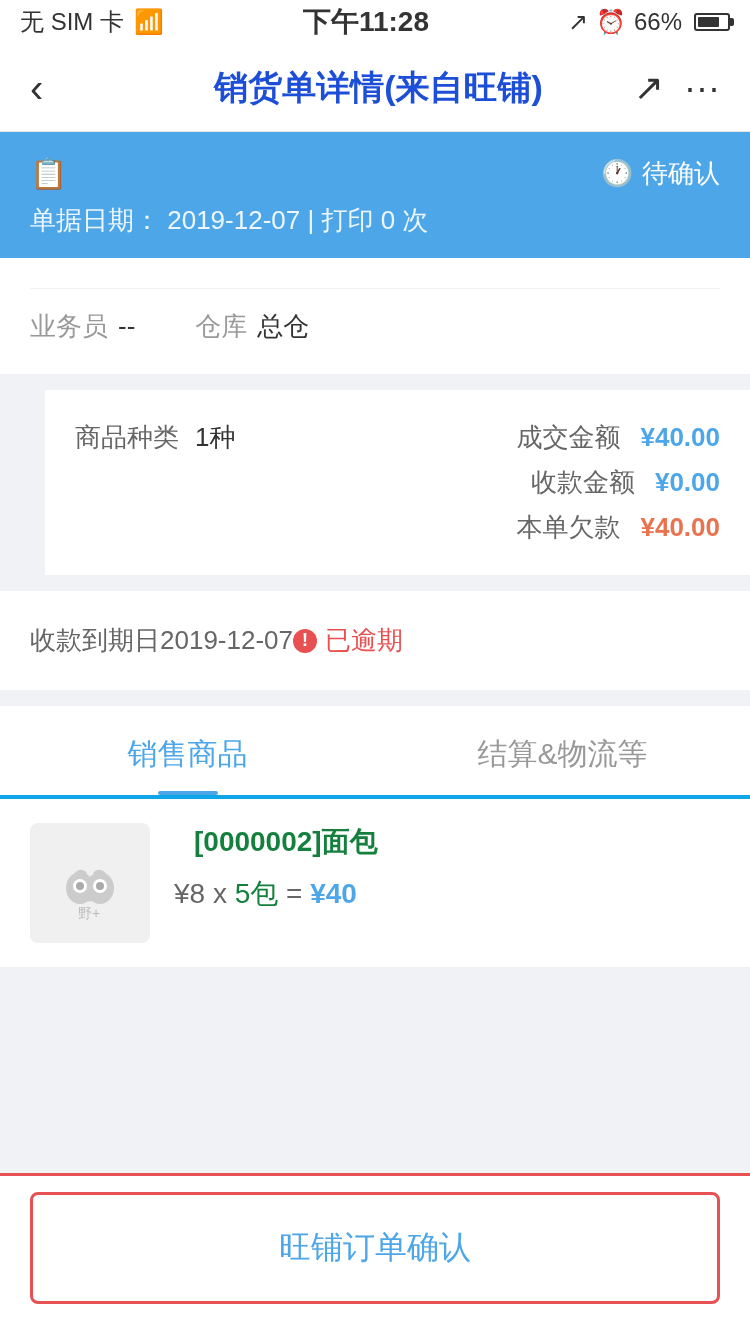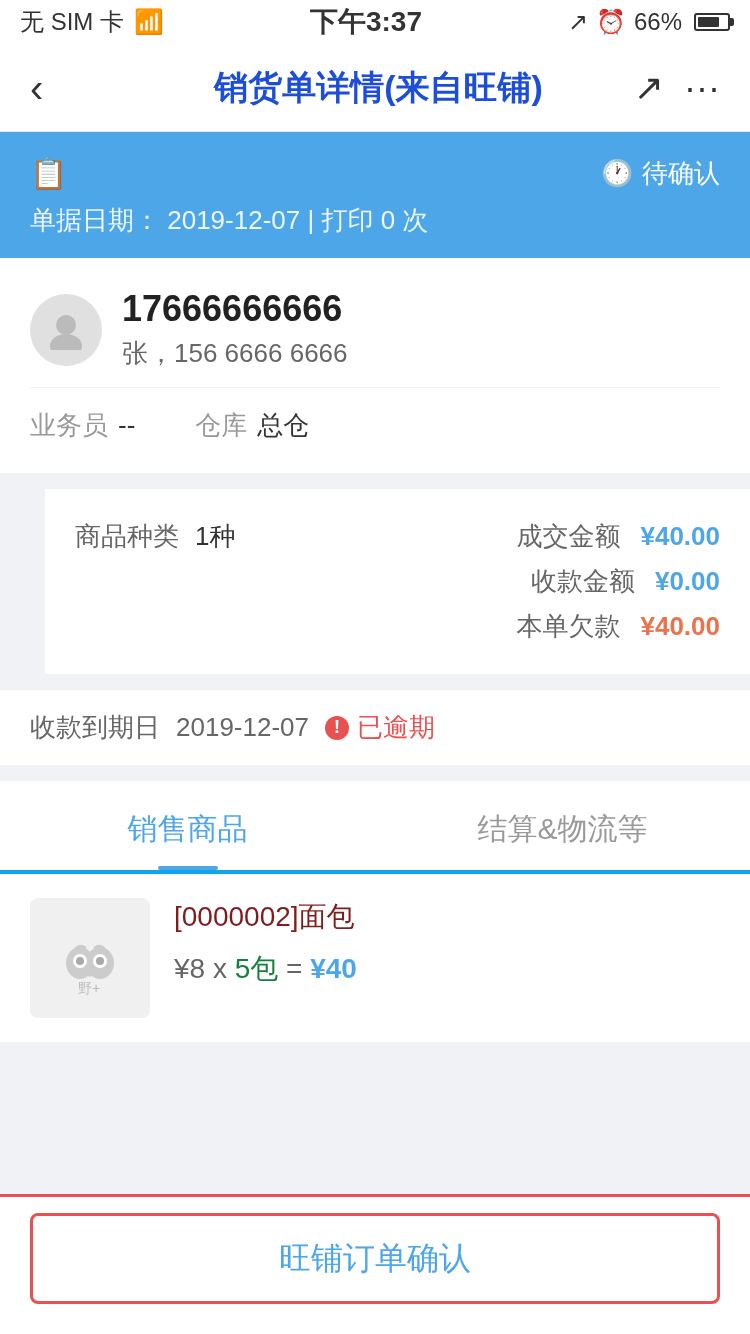--- a/index.html
+++ b/index.html
@@ -182,25 +182,24 @@
       gap: 20px;
       align-items: center;
     }
     .summary-row-label { color: #666; }
     .amount-blue { color: #4da6e8; font-weight: 600; }
     .amount-red { color: #e8734d; font-weight: 600; }
 
     
     .due-section {
       background: #fff;
-      padding: 20px 30px;
+      padding: 32px 30px;
       margin-bottom: 16px;
       display: flex;
       align-items: center;
-      gap: 16px;
       font-size: 26px;
       color: #666;
     }
     .overdue-badge {
       display: flex;
       align-items: center;
       gap: 8px;
       color: #e85151;
       font-size: 26px;
     }
@@ -278,23 +277,24 @@
       align-items: center;
       gap: 4px;
       color: #ccc;
       font-size: 16px;
     }
     .product-info {
       flex: 1;
     }
     .product-name {
       font-size: 28px;
-      color: #7f1d1d;
-      font-weight: 400;
+      color: #15803d;
+      font-weight: 700;
       margin-bottom: 14px;
+      margin-left: 20px;
     }
     .product-price {
       font-size: 28px;
       color: #666;
     }
     .product-qty { color: #15803d; }
     .product-total { color: #4da6e8; font-weight: 600; }
 
     
     .spacer { height: 200px; background: #f0f2f5; }
@@ -304,21 +304,21 @@
       position: fixed;
       bottom: 0;
       left: 0;
       width: 750px;
       background: #fff;
       padding: 16px 30px 30px;
       border-top: 3px solid #e85151;
     }
     .confirm-btn {
       width: 100%;
-      height: 91px;
+      height: 112px;
       background: #fff;
       border: 3px solid #e85151;
       border-radius: 8px;
       font-size: 32px;
       color: #4da6e8;
       cursor: pointer;
       display: flex;
       align-items: center;
       justify-content: center;
       font-weight: 500;
@@ -354,21 +354,21 @@
     }
   </style>
 </head>
 <body>
 
 <div class="status-bar">
   <div class="status-left">
     <span>无 SIM 卡</span>
     <span>📶</span>
   </div>
-  <div class="status-center">下午3:37</div>
+  <div class="status-center">下午11:28</div>
   <div class="status-right">
     <span>↗</span>
     <span>⏰</span>
     <span>66%</span>
     <span class="battery-icon">
         <span class="battery-fill"></span>
       </span>
   </div>
 </div>
 
@@ -392,32 +392,20 @@
     </div>
   </div>
   <div class="order-date">
     <span>单据日期：</span>
     <span>2019-12-07</span>
     <span>| 打印 0 次</span>
   </div>
 </div>
 
 <div class="customer-section">
-  <div class="customer-top">
-    <div class="customer-avatar">
-      <svg width="40" height="40" viewBox="0 0 40 40" fill="none">
-        <circle cx="20" cy="15" r="10" fill="#bbb"></circle>
-        <ellipse cx="20" cy="36" rx="16" ry="12" fill="#bbb"></ellipse>
-      </svg>
-    </div>
-    <div>
-      <div class="customer-phone">17666666666</div>
-      <div class="customer-name">张，156 6666 6666</div>
-    </div>
-  </div>
   <div class="customer-meta">
     <div class="customer-meta-item">
       <span class="meta-label">业务员</span>
       <span class="meta-value">--</span>
     </div>
     <div class="customer-meta-item">
       <span class="meta-label">仓库</span>
       <span class="meta-value">总仓</span>
     </div>
   </div>

